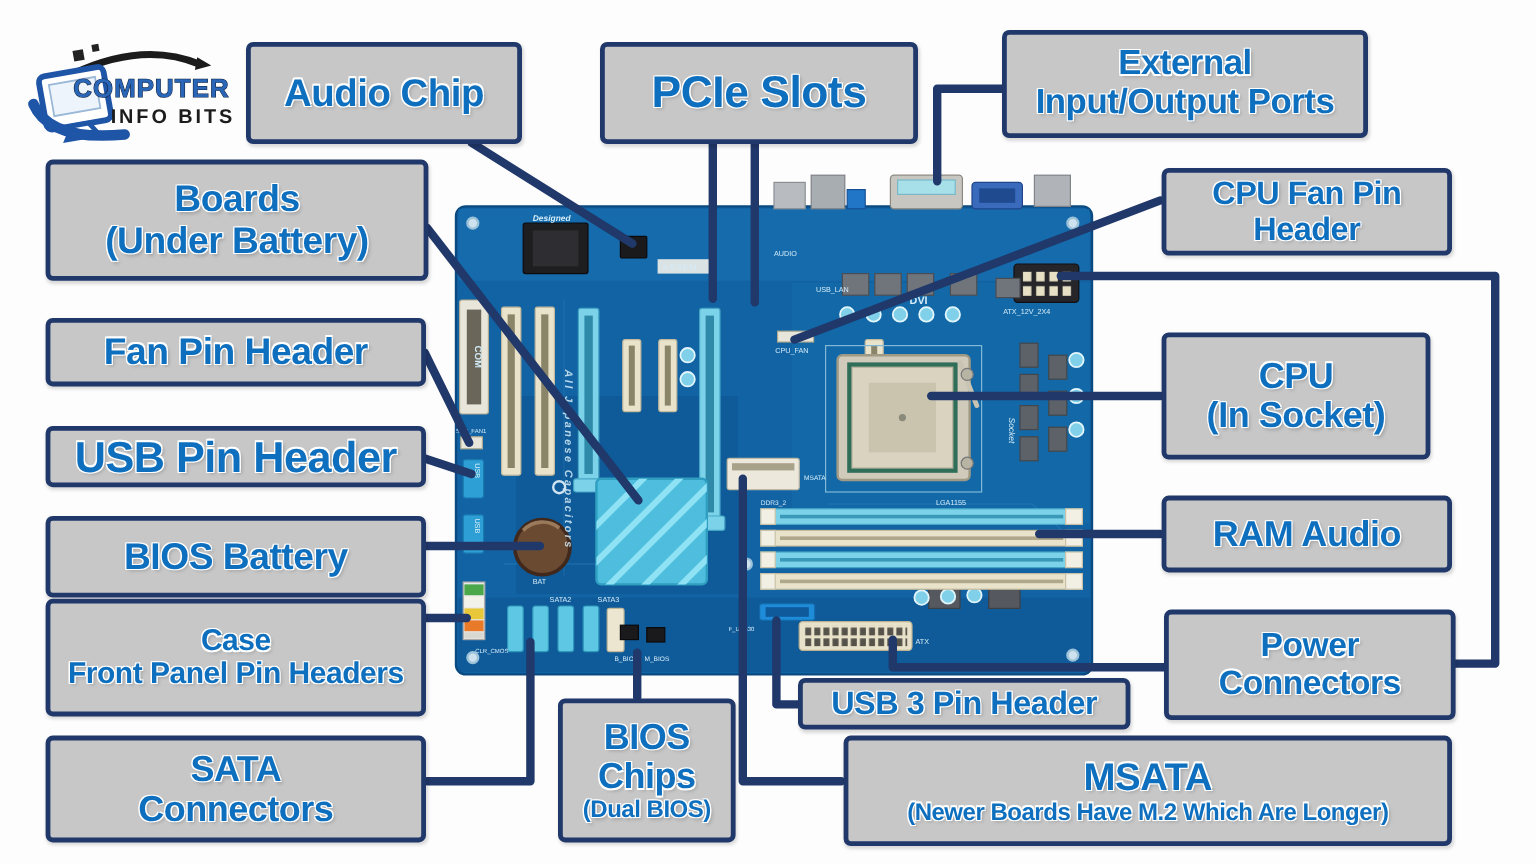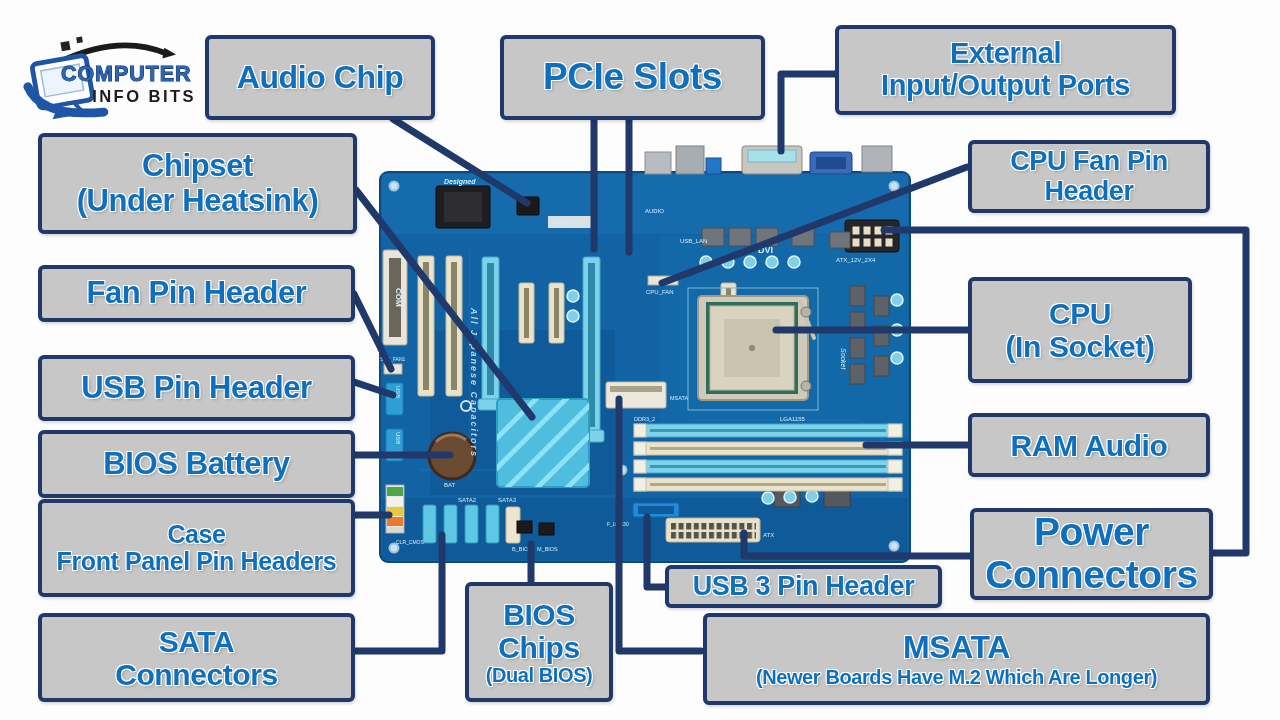--- a/index.html
+++ b/index.html
@@ -10,30 +10,30 @@
   #lines-svg{z-index:2;}
   #logo{z-index:4;}
   .co{position:absolute;z-index:3;box-sizing:border-box;background:#c7c7c7;
       border:4px solid #20386a;border-radius:6px;display:flex;flex-direction:column;
       align-items:center;justify-content:center;color:#0e6fbe;font-weight:bold;
       text-align:center;line-height:1.1;letter-spacing:-0.4px;
       text-shadow:-1px -1px 0 #fff,1px -1px 0 #fff,-1px 1px 0 #fff,1px 1px 0 #fff,2px 2px 3px rgba(0,0,0,.18);
       box-shadow:1px 2px 3px rgba(0,0,0,.15);}
   #co-audio{left:205px;top:35px;width:230px;height:85px;font-size:32px;}
   #co-pcie{left:500px;top:35px;width:265px;height:85px;font-size:37px;}
-  #co-extio{left:835px;top:25px;width:341px;height:90px;font-size:29px;}
+  #co-extio{left:835px;top:25px;width:305px;height:90px;font-size:29px;}
   #co-chipset{left:38px;top:133px;width:319px;height:101px;font-size:31px;}
   #co-cpufan{left:968px;top:140px;width:242px;height:73px;font-size:27px;}
   #co-fanpin{left:38px;top:265px;width:317px;height:57px;font-size:31px;}
   #co-cpu{left:968px;top:277px;width:224px;height:106px;font-size:30px;}
-  #co-usbpin{left:38px;top:355px;width:317px;height:66px;font-size:31px;}
+  #co-usbpin{left:38px;top:355px;width:317px;height:51px;font-size:36px;}
   #co-biosbat{left:38px;top:430px;width:317px;height:68px;font-size:31px;}
   #co-ram{left:968px;top:413px;width:242px;height:64px;font-size:30px;}
   #co-case{left:38px;top:499px;width:317px;height:98px;font-size:25px;}
-  #co-power{left:970px;top:508px;width:243px;height:92px;font-size:39px;}
+  #co-power{left:970px;top:508px;width:243px;height:92px;font-size:28px;}
   #co-sata{left:38px;top:613px;width:317px;height:89px;font-size:30px;}
   #co-bios{left:465px;top:582px;width:148px;height:120px;font-size:30px;align-items:center;}
   #co-usb3{left:665px;top:565px;width:277px;height:43px;font-size:27px;}
   #co-msata{left:703px;top:613px;width:507px;height:92px;font-size:32px;}
   .sub{font-size:20px;}
   #co-msata .sub{font-size:20px;}
   .bl{fill:#d4ecf8;font-family:"Liberation Sans",sans-serif;}
 </style>
 </head>
 <body>
@@ -316,22 +316,22 @@
   <span>Audio Chip</span>
 </div>
 <div class="co" id="co-pcie">
   <span>PCIe Slots</span>
 </div>
 <div class="co" id="co-extio">
   <span>External</span>
   <span>Input/Output Ports</span>
 </div>
 <div class="co" id="co-chipset">
-  <span>Chipset</span>
-  <span>(Under Heatsink)</span>
+  <span>Boards</span>
+  <span>(Under Battery)</span>
 </div>
 <div class="co" id="co-cpufan">
   <span>CPU Fan Pin</span>
   <span>Header</span>
 </div>
 <div class="co" id="co-fanpin">
   <span>Fan Pin Header</span>
 </div>
 <div class="co" id="co-cpu">
   <span>CPU</span>

